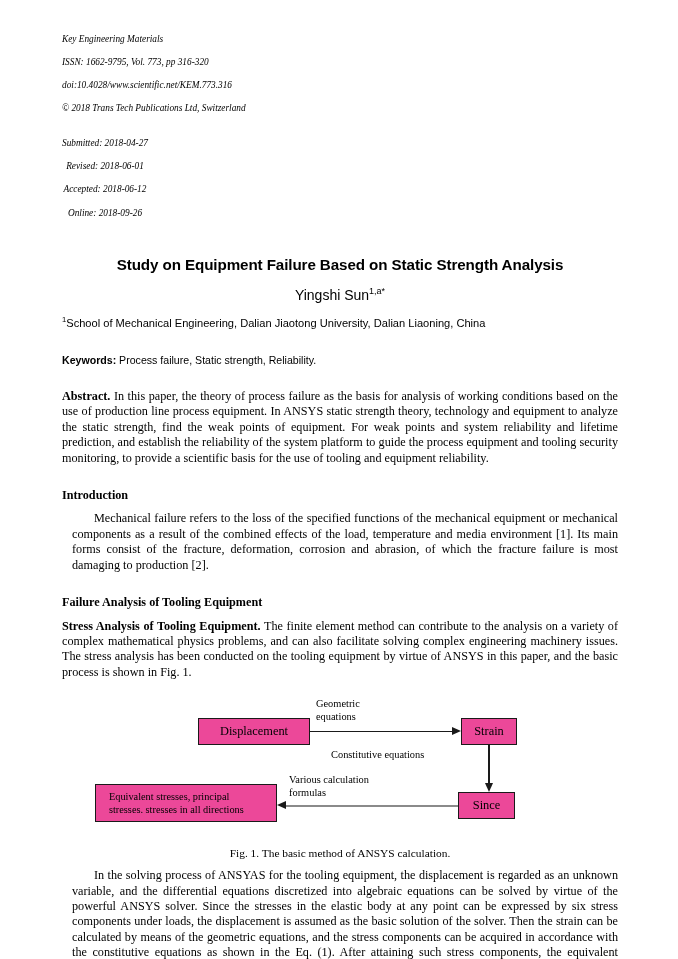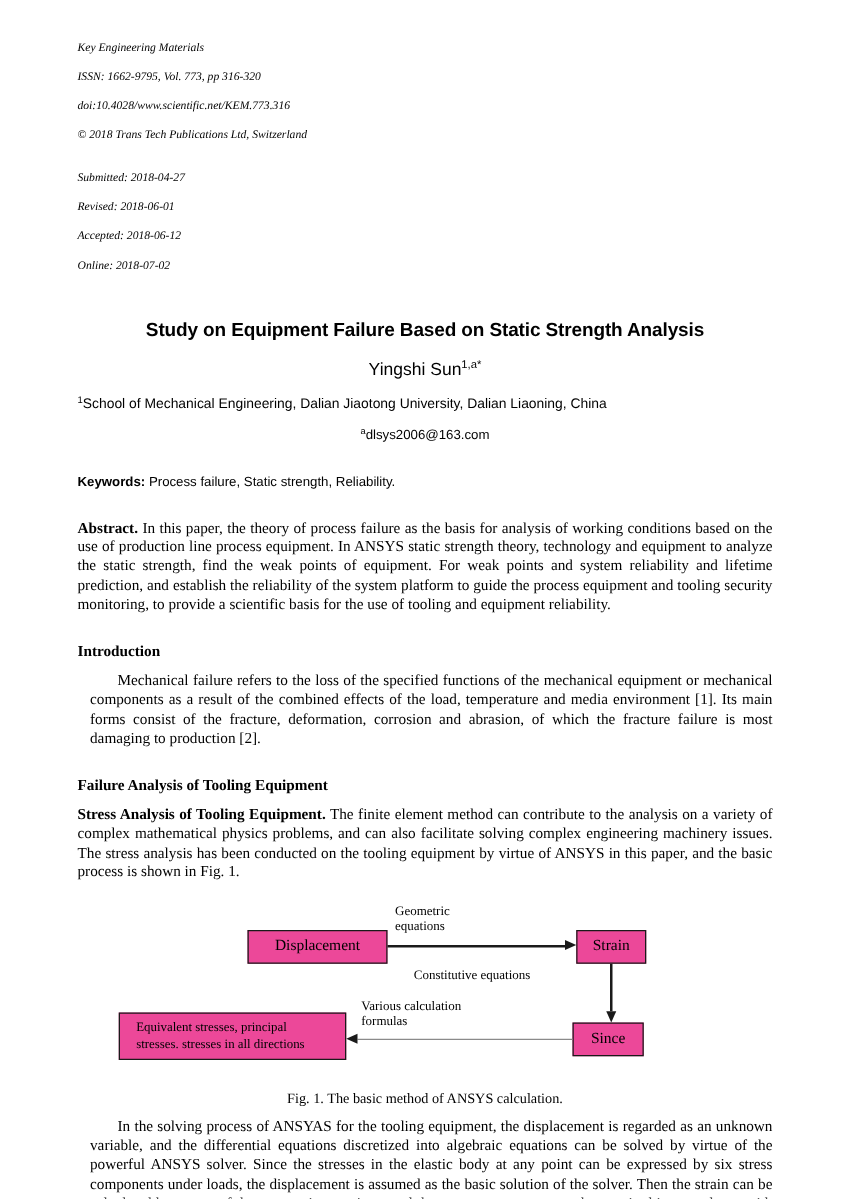--- a/index.html
+++ b/index.html
@@ -37,21 +37,21 @@
     align-items: flex-start;
     font-style: italic;
     font-size: 9.3px;
     line-height: 11.6px;
     font-family: "Liberation Serif", serif;
     flex-direction: column;
   }
   .journal-header .left, .journal-header .right {
     white-space: pre-line;
   }
-  .journal-header .right { text-align: left; }
+  .journal-header .right { text-align: center; }
   .hdr-line { display: block; }
 
   
   .title {
     margin-top: 25px;
     text-align: center;
     font-family: "Liberation Sans", sans-serif;
     font-weight: bold;
     font-size: 15.2px;
     line-height: 18px;
@@ -218,37 +218,34 @@
       <div class="left">
         <span class="hdr-line">Key Engineering Materials</span>
         <span class="hdr-line">ISSN: 1662-9795, Vol. 773, pp 316-320</span>
         <span class="hdr-line">doi:10.4028/www.scientific.net/KEM.773.316</span>
         <span class="hdr-line">© 2018 Trans Tech Publications Ltd, Switzerland</span>
       </div>
       <div class="right">
         <span class="hdr-line">Submitted: 2018-04-27</span>
         <span class="hdr-line">Revised: 2018-06-01</span>
         <span class="hdr-line">Accepted: 2018-06-12</span>
-        <span class="hdr-line">Online: 2018-07-02</span>
+        <span class="hdr-line">Online: 2018-09-26</span>
       </div>
     </div>
 
     <div class="title">Study on Equipment Failure Based on Static Strength Analysis</div>
 
     <div class="author">
       <span>Yingshi Sun</span><sup>1,a*</sup>
     </div>
 
     <div class="affiliation">
       <sup>1</sup><span>School of Mechanical Engineering, Dalian Jiaotong University, Dalian Liaoning, China</span>
     </div>
 
-    <div class="email">
-      <sup>a</sup><span>dlsys2006@163.com</span>
-    </div>
 
     <div class="keywords">
       <b>Keywords:</b><span> Process failure, Static strength, Reliability.</span>
     </div>
 
     <div class="abstract">
       <b>Abstract.</b><span> In this paper, the theory of process failure as the basis for analysis of working conditions based on the use of production line process equipment. In ANSYS static strength theory, technology and equipment to analyze the static strength, find the weak points of equipment. For weak points and system reliability and lifetime prediction, and establish the reliability of the system platform to guide the process equipment and tooling security monitoring, to provide a scientific basis for the use of tooling and equipment reliability.</span>
     </div>
 
     <h2 class="section">Introduction</h2>

